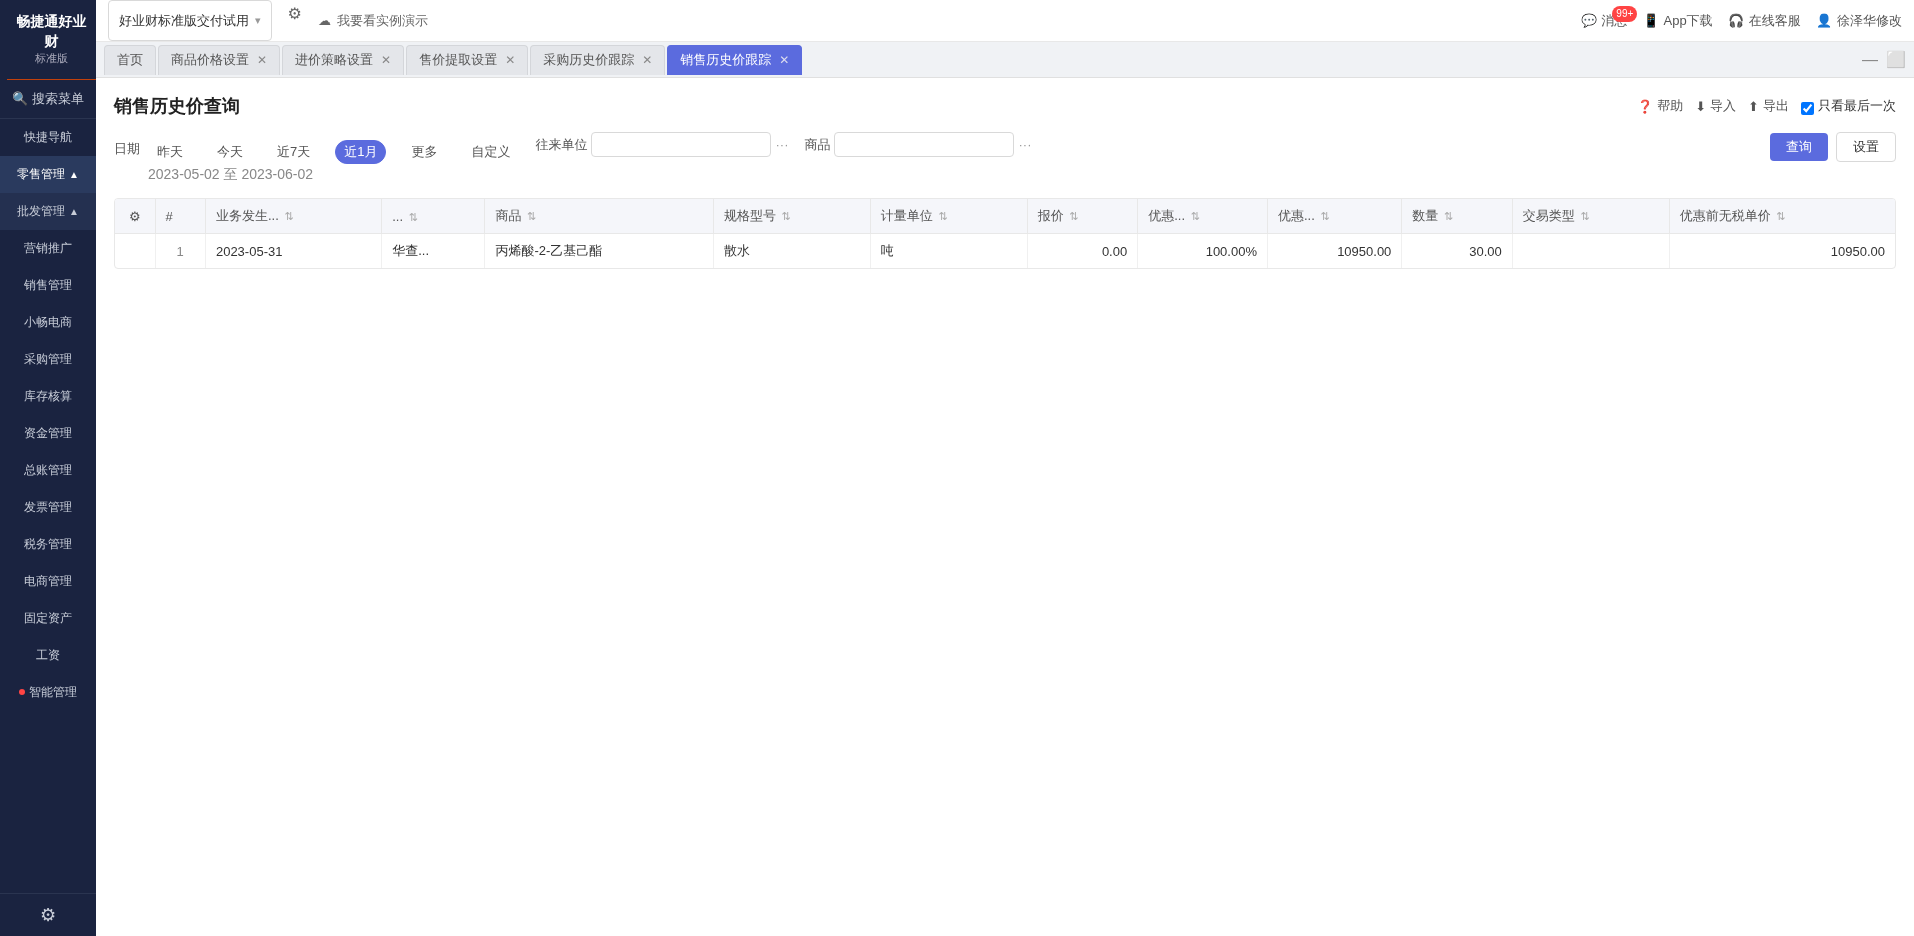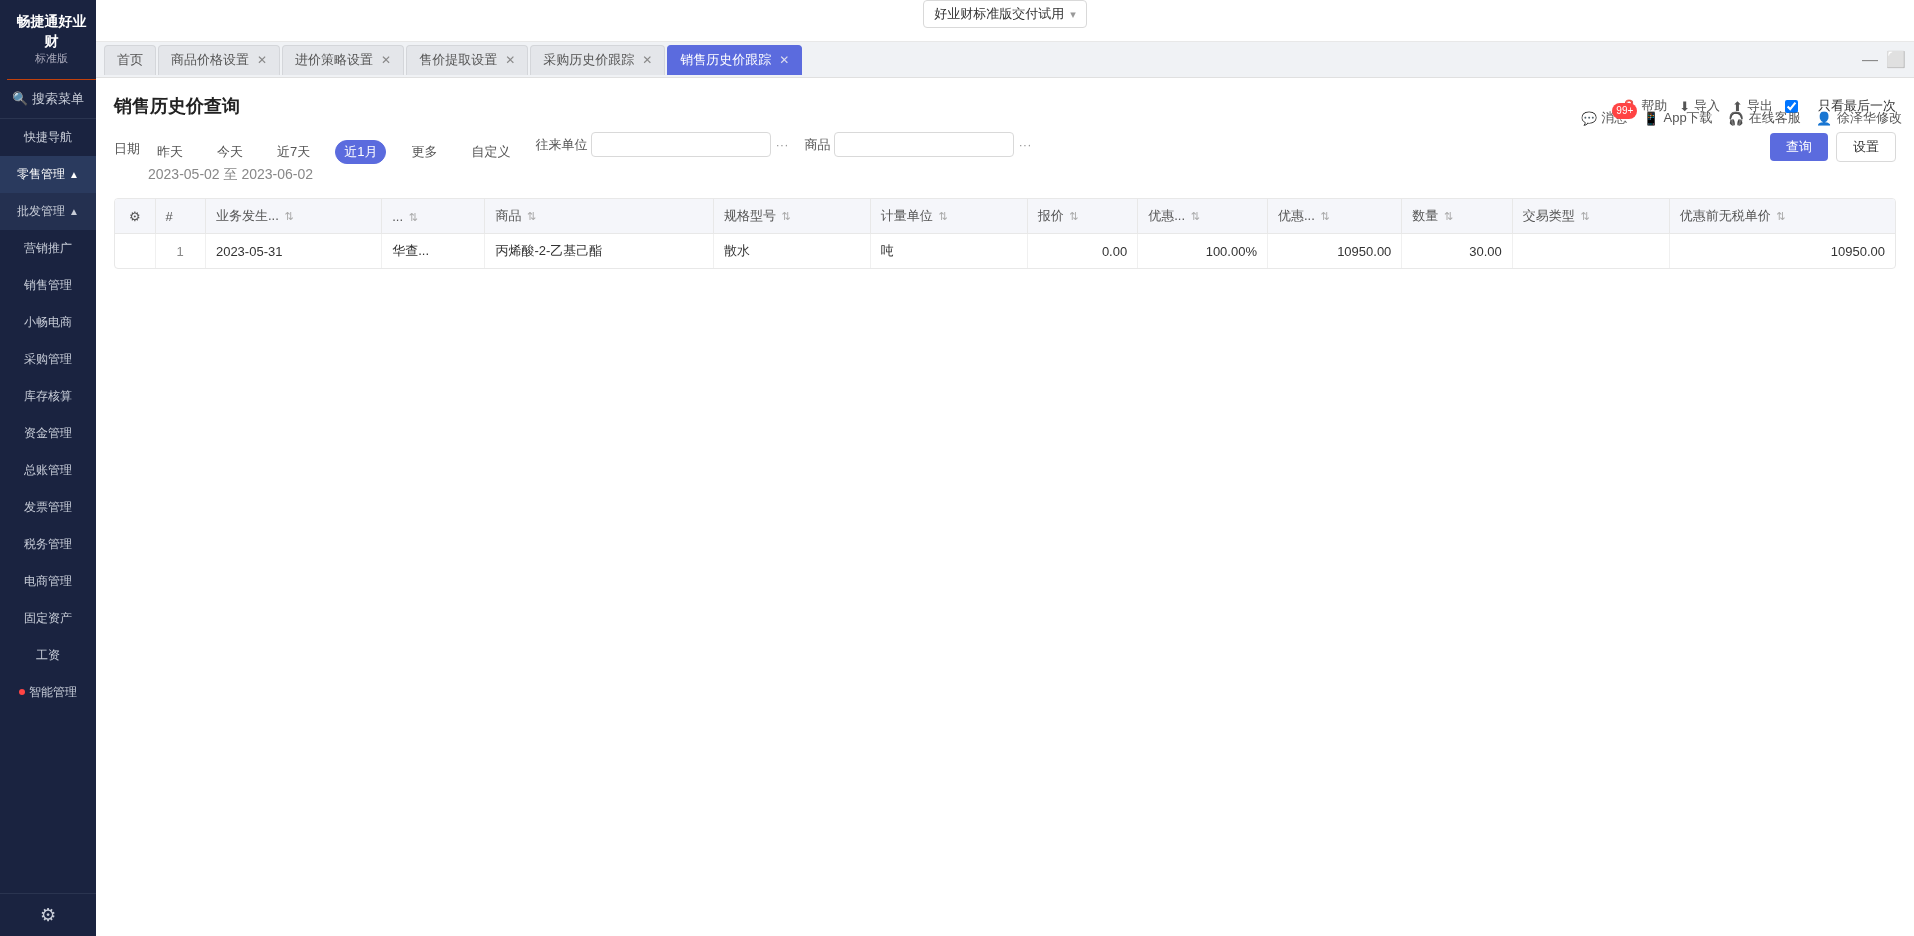--- a/index.html
+++ b/index.html
@@ -73,25 +73,23 @@
       flex-direction: column;
       overflow: hidden;
       background: #fff;
     }
 
     
     .topbar {
       background: #fff;
       border-bottom: 1px solid #e8e8e8;
       display: flex;
-      align-items: center;
       padding: 0 12px;
       height: 42px;
       gap: 12px;
-      flex-direction: column;
     }
     .topbar-product-select {
       display: flex;
       align-items: center;
       gap: 6px;
       border: 1px solid #d9d9d9;
       border-radius: 4px;
       padding: 4px 10px;
       cursor: pointer;
       font-size: 13px;
@@ -277,22 +275,22 @@
       width: 180px;
       outline: none;
     }
     .filter-more-btn {
       color: #999;
       font-size: 13px;
       cursor: pointer;
     }
     .checkbox-label {
       display: flex;
-      align-items: center;
-      gap: 20px;
+      align-items: flex-end;
+      gap: 4px;
       font-size: 13px;
       color: #333;
       cursor: pointer;
     }
     .checkbox-label input { cursor: pointer; }
 
     
     .table-container {
       border: 1px solid #e8e8e8;
       border-radius: 4px;

